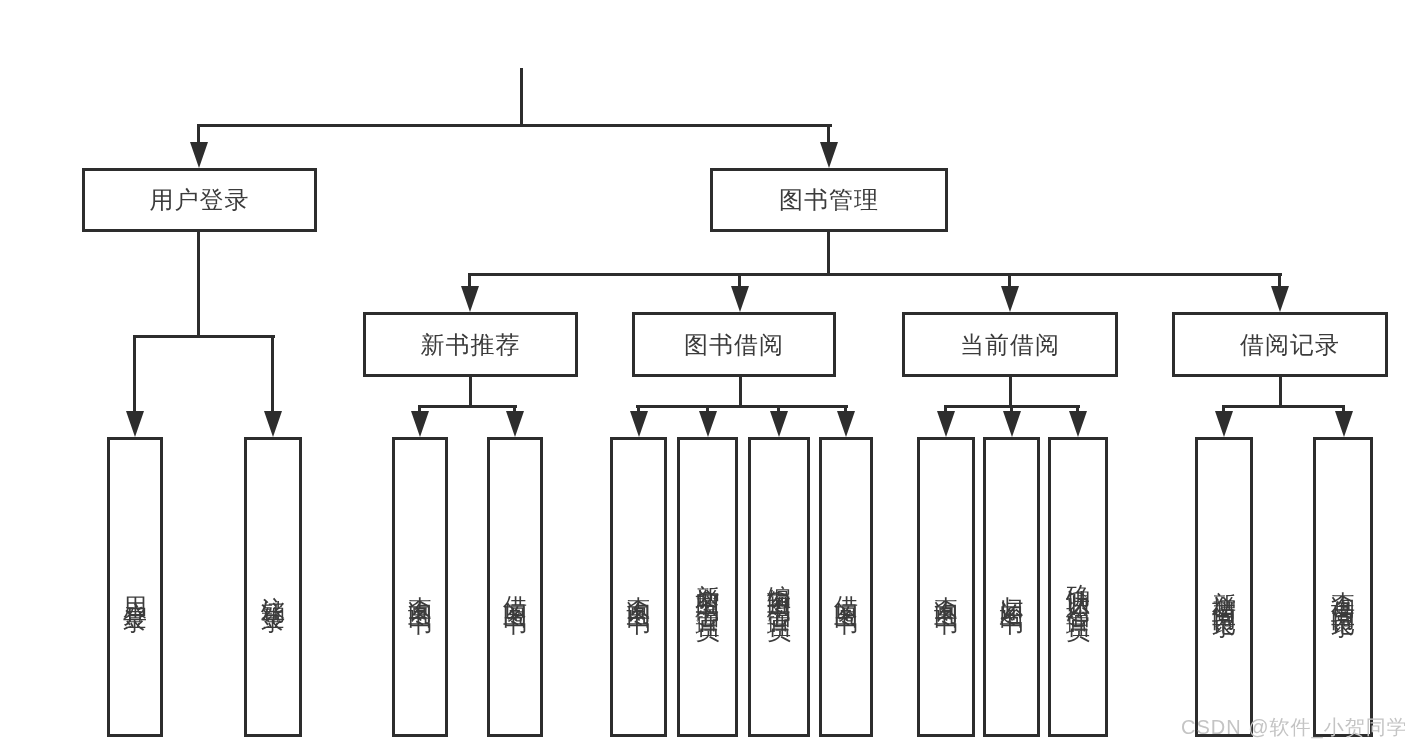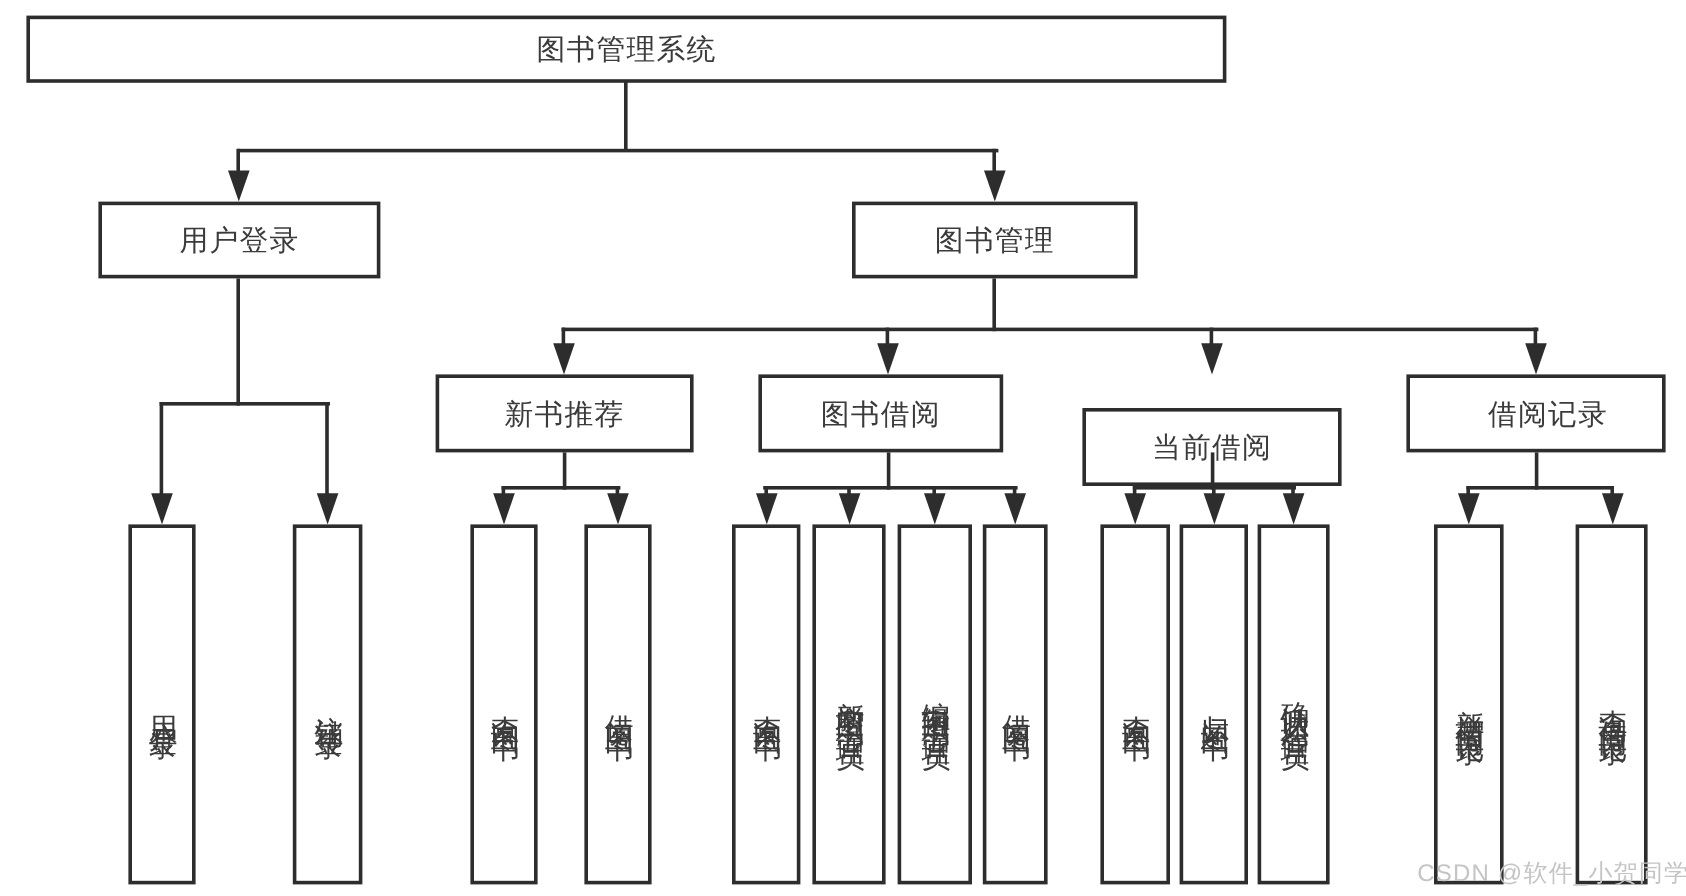--- a/index.html
+++ b/index.html
@@ -31,21 +31,20 @@
   #watermark{
     position:absolute;left:1181px;top:714px;font-size:20px;
     color:var(--wm);white-space:nowrap;letter-spacing:1px;z-index:5;
   }
 </style>
 </head>
 <body>
 
 <div id="stage">
 
-  <div class="box" style="left:22px;top:13px;width:1000px;height:56px;">图书管理系统</div>
 
   <div class="vl" style="left:520px;top:68px;height:58px;"></div>
   <div class="hl" style="left:198px;top:124px;width:634px;"></div>
   <div class="vl" style="left:197px;top:124px;height:22px;"></div>
   <div class="arr" style="left:190px;top:142px;"></div>
   <div class="vl" style="left:827px;top:124px;height:22px;"></div>
   <div class="arr" style="left:820px;top:142px;"></div>
 
   <div class="box" style="left:82px;top:168px;width:235px;height:64px;">用户登录</div>
   <div class="box" style="left:710px;top:168px;width:238px;height:64px;">图书管理</div>
@@ -63,21 +62,21 @@
   <div class="arr" style="left:461px;top:286px;"></div>
   <div class="vl" style="left:738px;top:273px;height:18px;"></div>
   <div class="arr" style="left:731px;top:286px;"></div>
   <div class="vl" style="left:1008px;top:273px;height:18px;"></div>
   <div class="arr" style="left:1001px;top:286px;"></div>
   <div class="vl" style="left:1278px;top:273px;height:18px;"></div>
   <div class="arr" style="left:1271px;top:286px;"></div>
 
   <div class="box" style="left:363px;top:312px;width:215px;height:65px;">新书推荐</div>
   <div class="box" style="left:632px;top:312px;width:204px;height:65px;">图书借阅</div>
-  <div class="box" style="left:902px;top:312px;width:216px;height:65px;margin-top:28px;">当前借阅</div>
+  <div class="box" style="left:902px;top:312px;width:216px;height:65px;">当前借阅</div>
   <div class="box" style="left:1172px;top:312px;width:216px;height:65px;padding-left:20px;">借阅记录</div>
 
   <div class="vl" style="left:469px;top:377px;height:31px;"></div>
   <div class="vl" style="left:739px;top:377px;height:31px;"></div>
   <div class="vl" style="left:1009px;top:377px;height:31px;"></div>
   <div class="vl" style="left:1279px;top:377px;height:31px;"></div>
 
   <div class="hl" style="left:418px;top:405px;width:99px;"></div>
   <div class="hl" style="left:636px;top:405px;width:212px;"></div>
   <div class="hl" style="left:944px;top:405px;width:136px;"></div>

